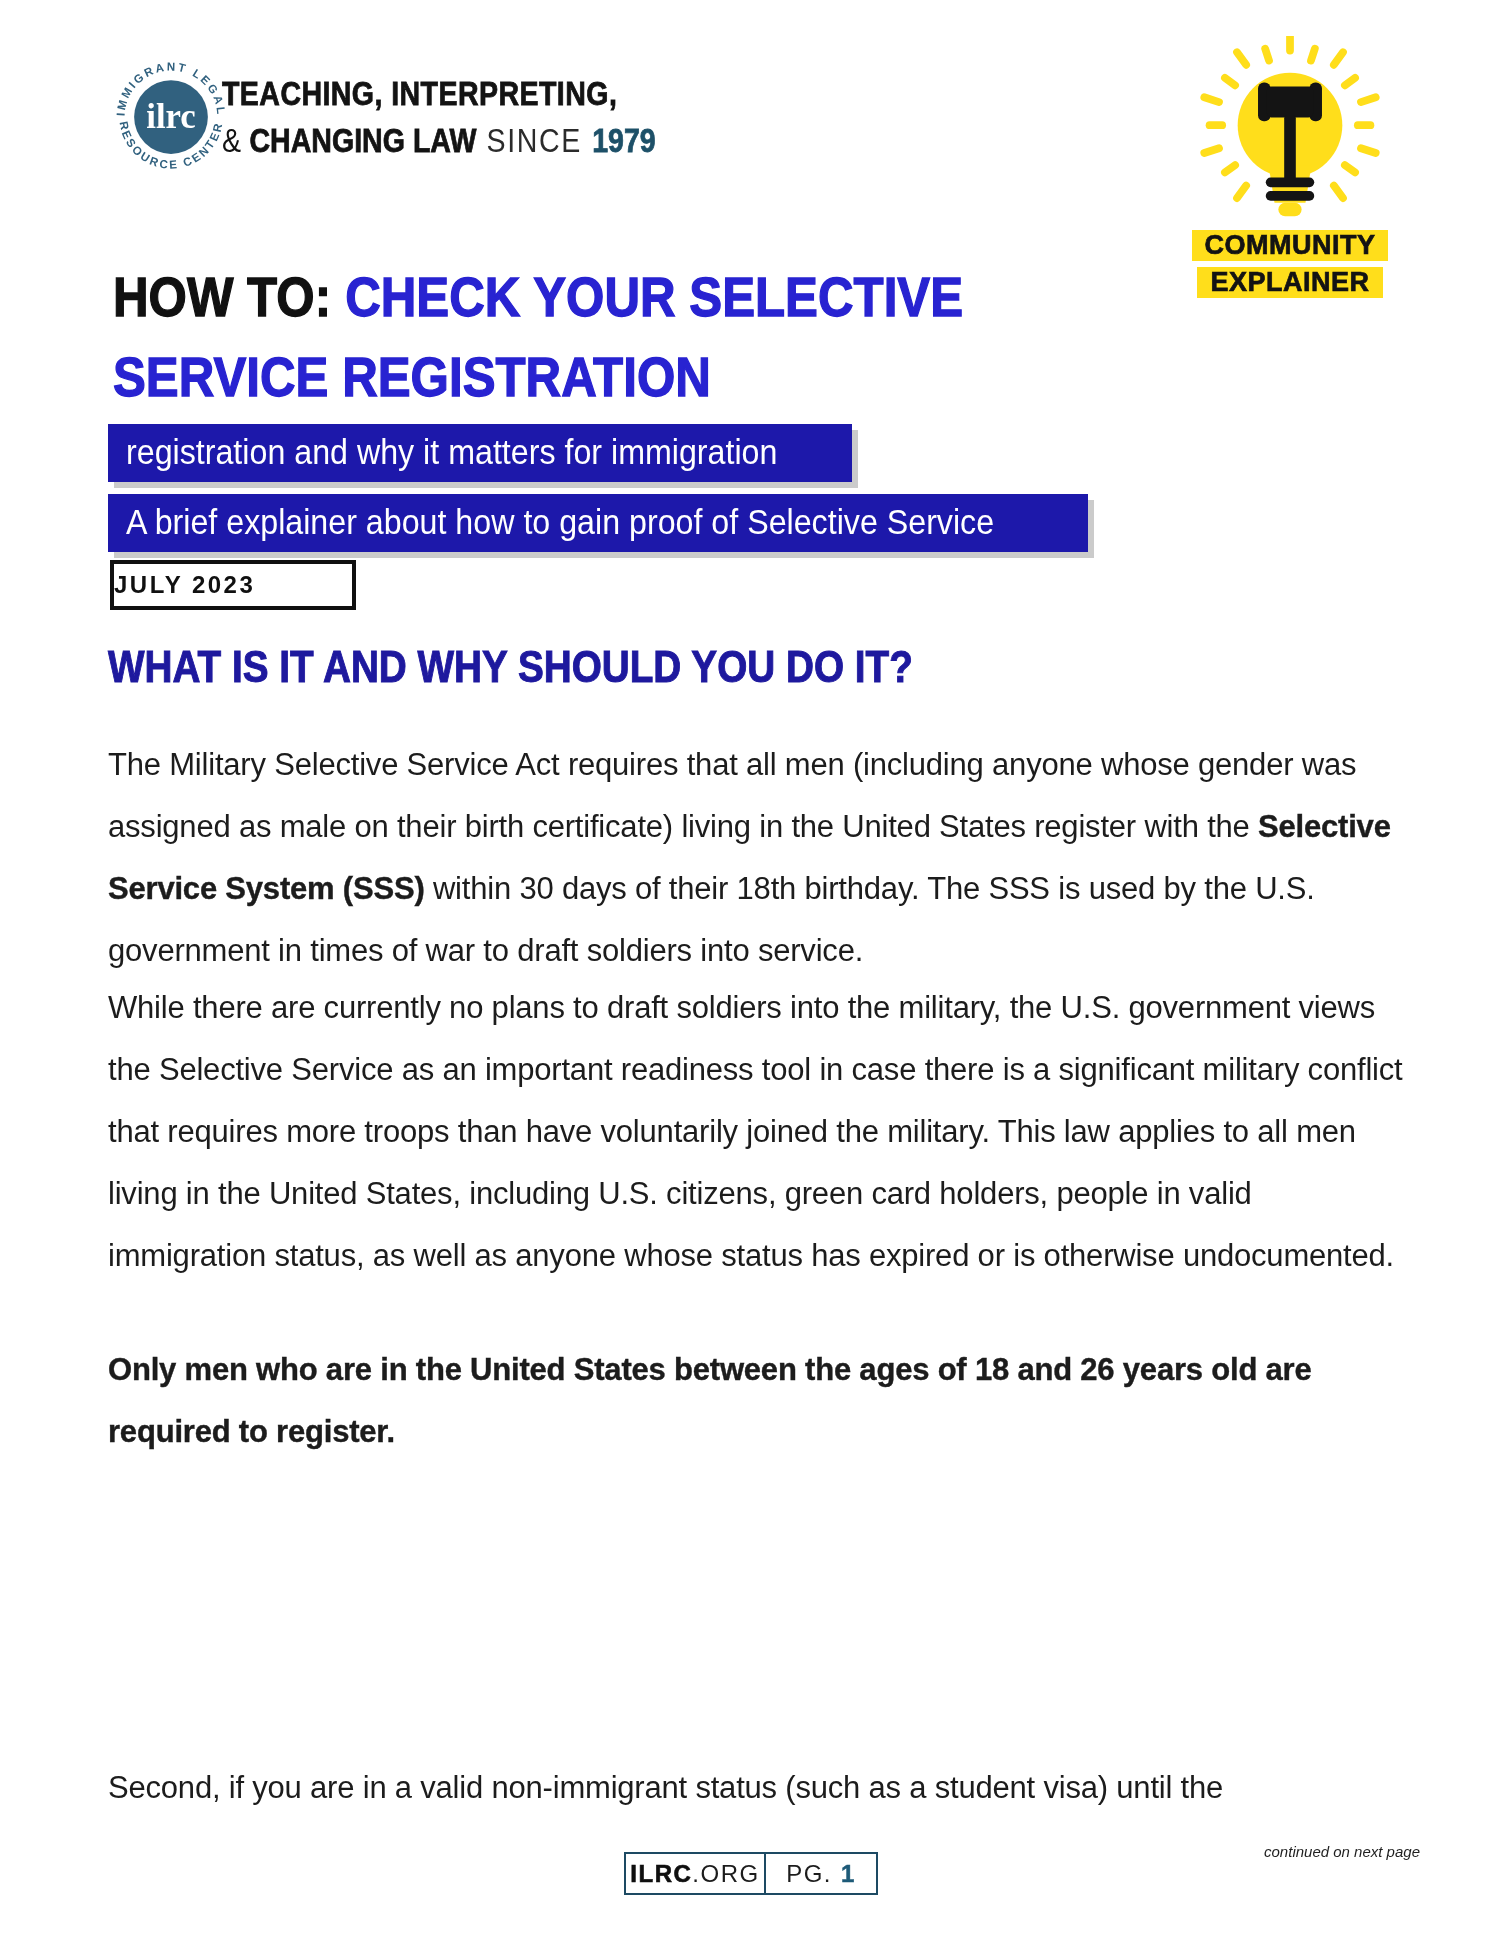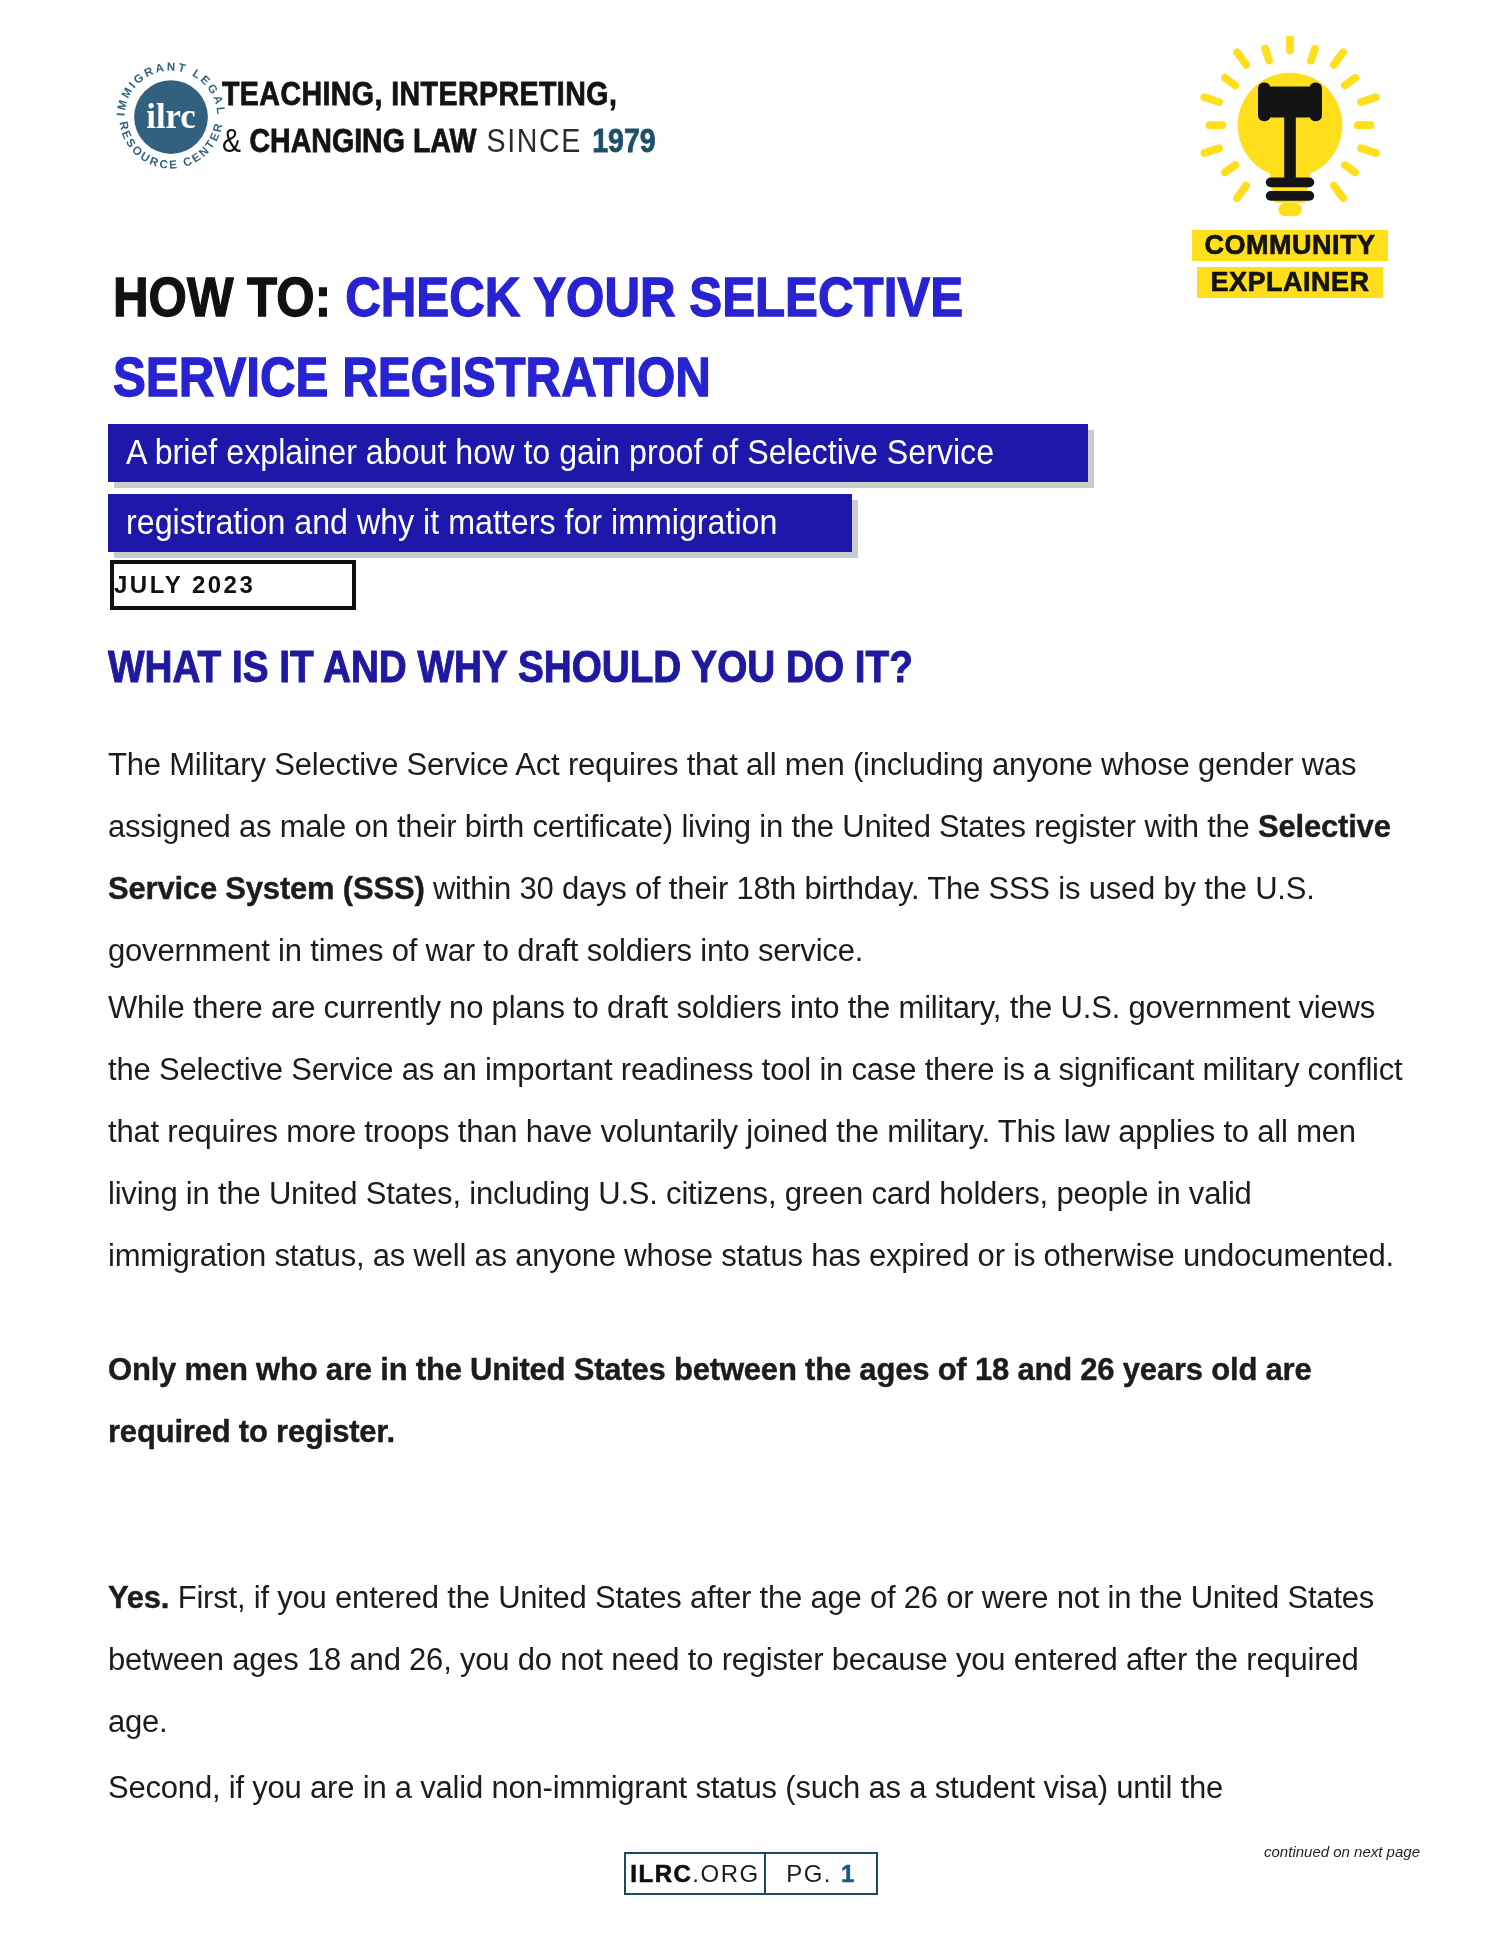--- a/index.html
+++ b/index.html
@@ -125,43 +125,42 @@
     <div class="badge-band">EXPLAINER</div>
   </div>
 
   <h1 class="title">
     <div class="title-line"><span class="cond"><span class="t-black">HOW TO:</span><span class="t-blue">CHECK YOUR SELECTIVE</span></span></div>
     <div class="title-line"><span class="cond t-blue">SERVICE REGISTRATION</span></div>
   </h1>
 
   <div class="subtitle">
     <div class="sub-band">
-      <span class="cond">A brief explainer about how to gain proof of Selective Service</span>
+      <span class="cond">registration and why it matters for immigration</span>
     </div>
     <div class="sub-band">
-      <span class="cond">registration and why it matters for immigration</span>
+      <span class="cond">A brief explainer about how to gain proof of Selective Service</span>
     </div>
   </div>
 
   <div class="date-box">
     <span>JULY 2023</span>
   </div>
 
   <h2 class="sec-heading" id="heading-what">
     <span class="cond">WHAT IS IT AND WHY SHOULD YOU DO IT?</span>
   </h2>
 
   <p class="body-par" id="par-what-1"><span>The Military Selective Service Act requires that all men (including anyone whose gender was assigned as male on their birth certificate) living in the United States register with the </span><strong>Selective Service System (SSS)</strong><span> within 30 days of their 18th birthday. The SSS is used by the U.S. government in times of war to draft soldiers into service.</span></p>
 
   <p class="body-par" id="par-what-2">While there are currently no plans to draft soldiers into the military, the U.S. government views the Selective Service as an important readiness tool in case there is a significant military conflict that requires more troops than have voluntarily joined the military. This law applies to all men living in the United States, including U.S. citizens, green card holders, people in valid immigration status, as well as anyone whose status has expired or is otherwise undocumented.</p>
 
   <p class="body-par bold-par" id="par-what-3">Only men who are in the United States between the ages of 18 and 26 years old are required to register.</p>
 
 
-  <p class="body-par" id="par-exc-1"><strong>Yes.</strong><span> First, if you entered the United States after the age of 26 or were not in the United States between ages 18 and 26, you do not need to register because you entered after the required age.</span></p>
 
   <p class="body-par" id="par-exc-2">Second, if you are in a valid non-immigrant status (such as a student visa) until the</p>
 
   <div class="footer-box">
     <div class="footer-cell site">
         <span class="site-bold">ILRC</span>
         <span>.ORG</span>
       </div>
     <div class="footer-cell pg">
         <span>PG.</span>

